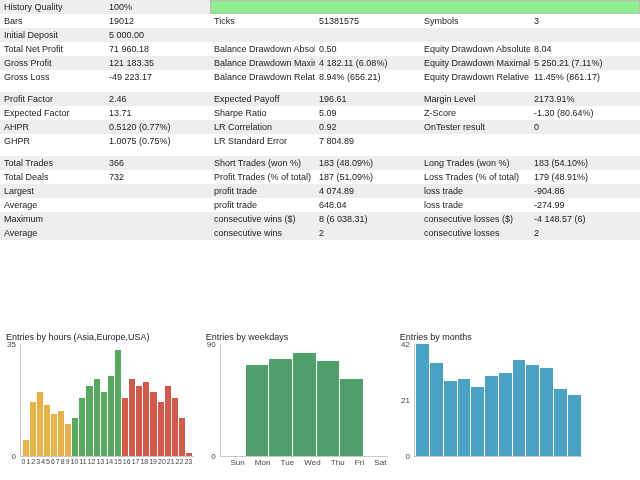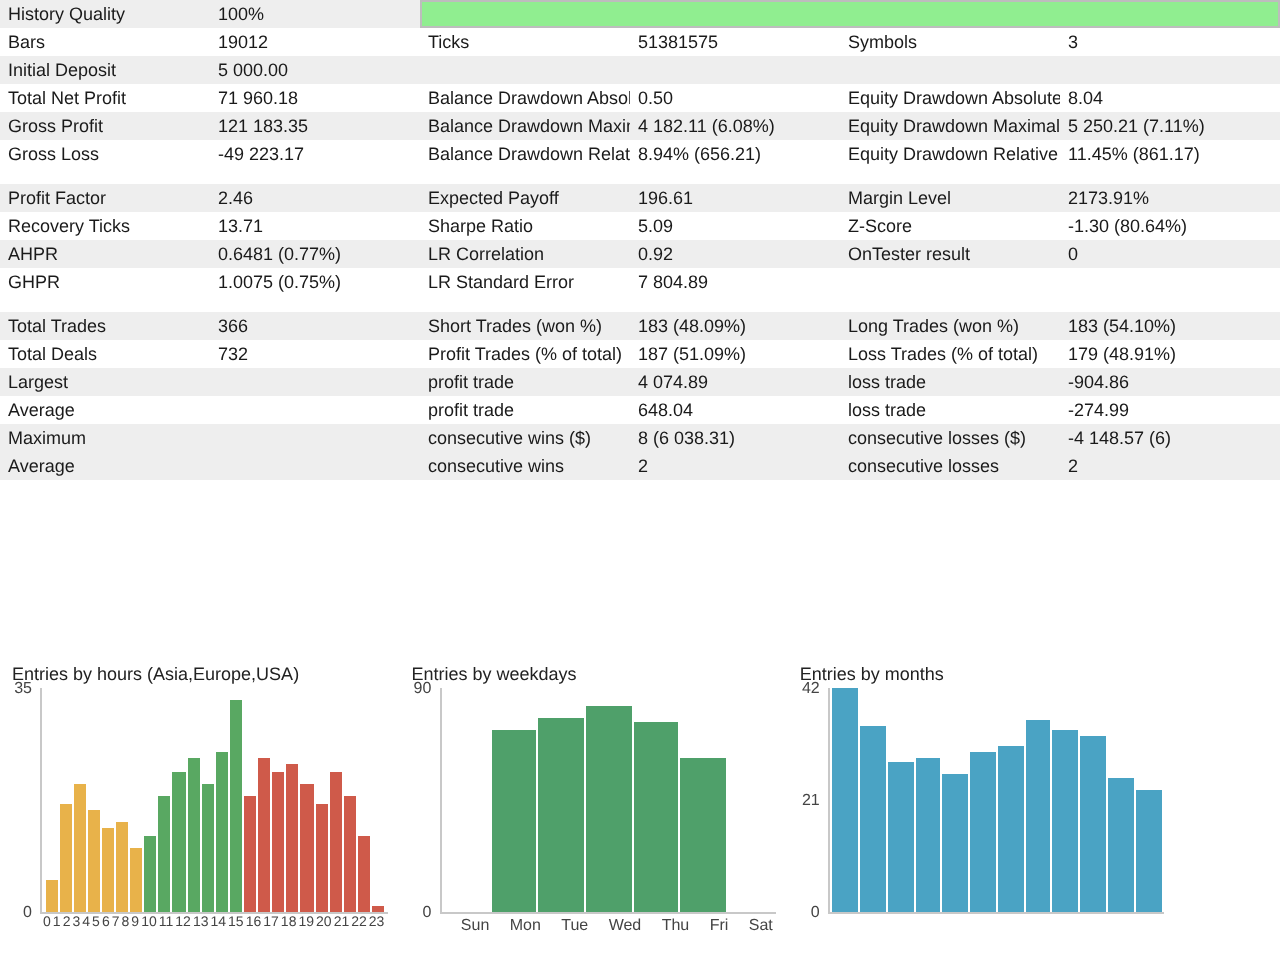--- a/index.html
+++ b/index.html
@@ -193,30 +193,30 @@
         </tr>
         <tr class="alt">
           <td class="lbl">Profit Factor</td>
           <td class="val">2.46</td>
           <td class="lbl">Expected Payoff</td>
           <td class="val">196.61</td>
           <td class="lbl">Margin Level</td>
           <td class="val">2173.91%</td>
         </tr>
         <tr class="plain">
-          <td class="lbl">Recovery Ticks</td>
+          <td class="lbl">Expected Factor</td>
           <td class="val">13.71</td>
           <td class="lbl">Sharpe Ratio</td>
           <td class="val">5.09</td>
           <td class="lbl">Z-Score</td>
           <td class="val">-1.30 (80.64%)</td>
         </tr>
         <tr class="alt">
           <td class="lbl">AHPR</td>
-          <td class="val">0.6481 (0.77%)</td>
+          <td class="val">0.5120 (0.77%)</td>
           <td class="lbl">LR Correlation</td>
           <td class="val">0.92</td>
           <td class="lbl">OnTester result</td>
           <td class="val">0</td>
         </tr>
         <tr class="plain">
           <td class="lbl">GHPR</td>
           <td class="val">1.0075 (0.75%)</td>
           <td class="lbl">LR Standard Error</td>
           <td class="val">7 804.89</td>

